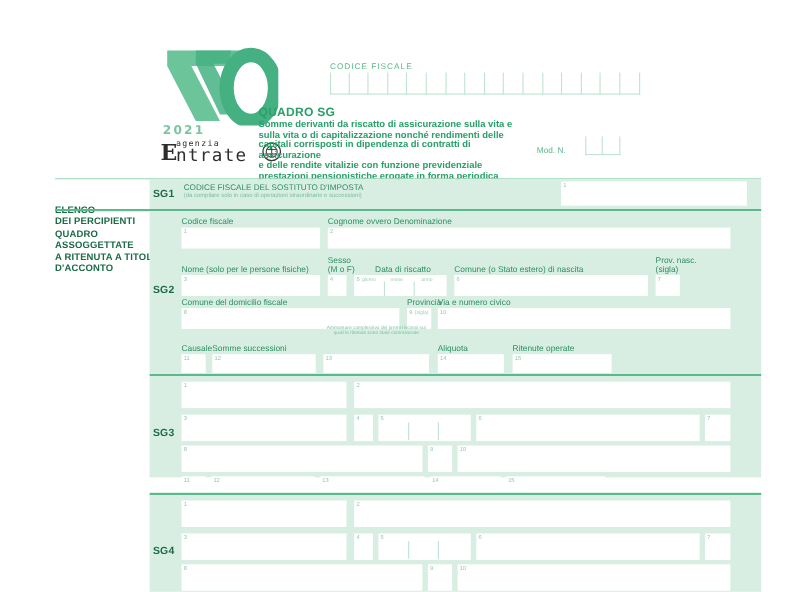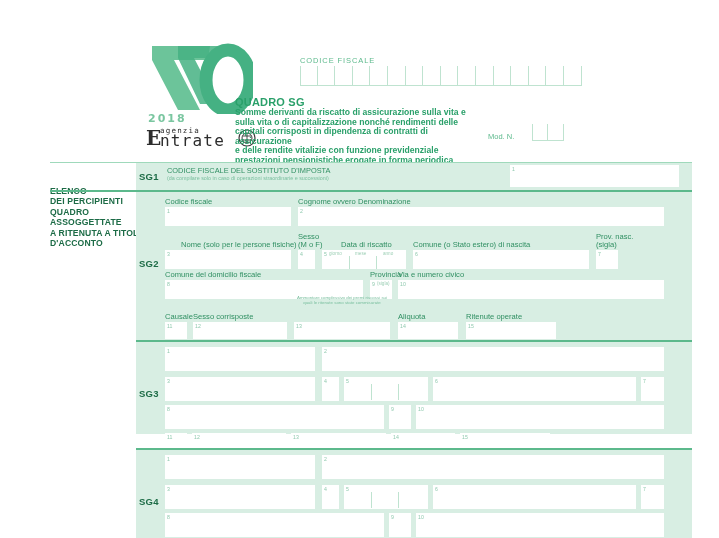--- a/index.html
+++ b/index.html
@@ -79,21 +79,21 @@
   <div id="header">
 
     <div class="logo770">
       <svg width="105" height="72" viewBox="0 0 105 72">
         <path d="M4 4 H62 L60 18 H26 L52 68 H30 L4 18 Z" fill="#6cc49a"></path>
         <path d="M30 4 H70 L68 16 H46 L70 62 H52 L30 16 Z" fill="#45b183" opacity="0.85"></path>
         <ellipse cx="80" cy="38" rx="22" ry="30" fill="none" stroke="#45b183" stroke-width="13"></ellipse>
       </svg>
     </div>
 
-    <div class="year">2018</div>
+    <div class="year">2021</div>
 
     <div class="agenzia">
       <span class="ag-e">E</span>
       <span class="ag-txt">
         <span class="l1">agenzia</span>
         <span class="l2">ntrate</span>
       </span>
       <span class="emblem">
         <svg width="18" height="18" viewBox="0 0 18 18">
           <circle cx="9" cy="9" r="8" fill="none" stroke="#3a3a3a" stroke-width="1.2"></circle>
@@ -165,21 +165,21 @@
 
     <span class="flab" style="left:29px;top:5px;">Codice fiscale</span>
     <div class="fld" style="left:29px;top:15px;width:126px;height:19px;">
       <span class="fnum">1</span>
     </div>
     <span class="flab" style="left:162px;top:5px;">Cognome ovvero Denominazione</span>
     <div class="fld" style="left:162px;top:15px;width:366px;height:19px;">
       <span class="fnum">2</span>
     </div>
 
-    <span class="flab" style="left:29px;top:48px;margin-left:16px;">Nome (solo per le persone fisiche)</span>
+    <span class="flab" style="left:29px;top:48px;">Nome (solo per le persone fisiche)</span>
     <div class="fld" style="left:29px;top:58px;width:126px;height:19px;">
       <span class="fnum">3</span>
     </div>
 
     <span class="flab" style="left:162px;top:40px;">Sesso</span>
     <span class="flab" style="left:162px;top:48px;">(M o F)</span>
     <div class="fld" style="left:162px;top:58px;width:17px;height:19px;">
       <span class="fnum">4</span>
     </div>
 
@@ -220,21 +220,21 @@
       <span class="fnum">10</span>
     </div>
 
     <div class="tinyblock" style="left:158px;top:103px;">Ammontare complessivo dei premi riscossi sui quali le ritenute sono state commisurate</div>
 
     <span class="flab" style="left:29px;top:120px;">Causale</span>
     <div class="fld" style="left:29px;top:130px;width:22px;height:17px;">
       <span class="fnum">11</span>
     </div>
 
-    <span class="flab" style="left:57px;top:120px;">Sesso corrisposte</span>
+    <span class="flab" style="left:57px;top:120px;">Somme successioni</span>
     <div class="fld" style="left:57px;top:130px;width:94px;height:17px;">
       <span class="fnum">12</span>
     </div>
 
     <div class="fld" style="left:158px;top:130px;width:96px;height:17px;">
       <span class="fnum">13</span>
     </div>
 
     <span class="flab" style="left:262px;top:120px;">Aliquota</span>
     <div class="fld" style="left:262px;top:130px;width:60px;height:17px;">

